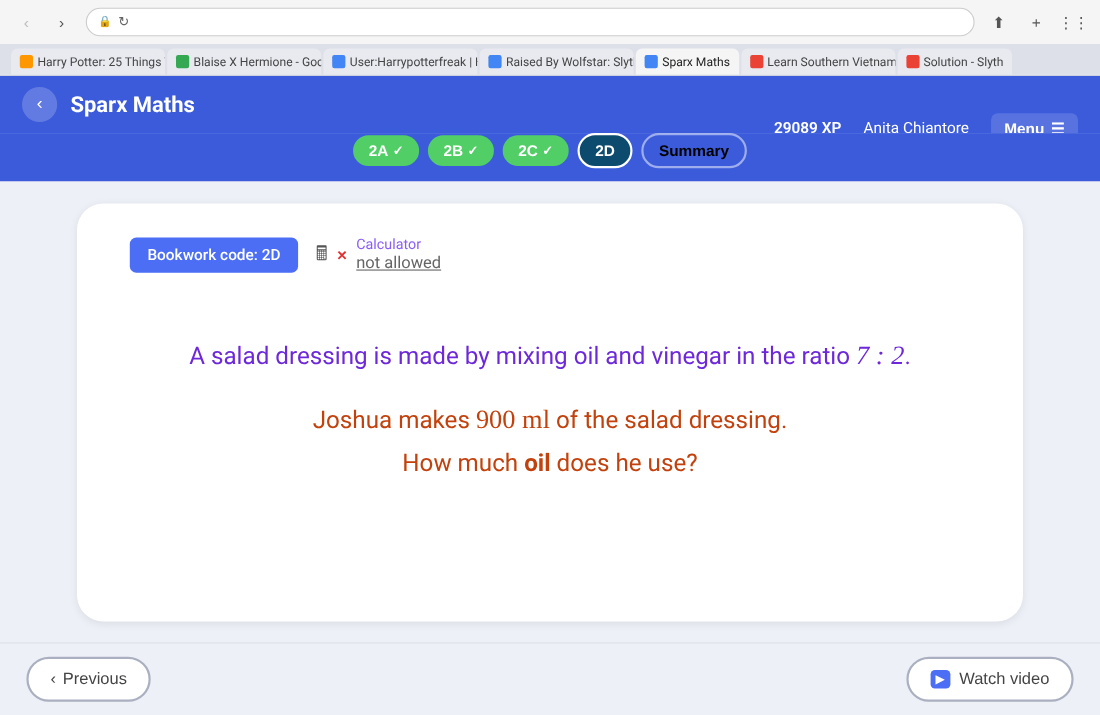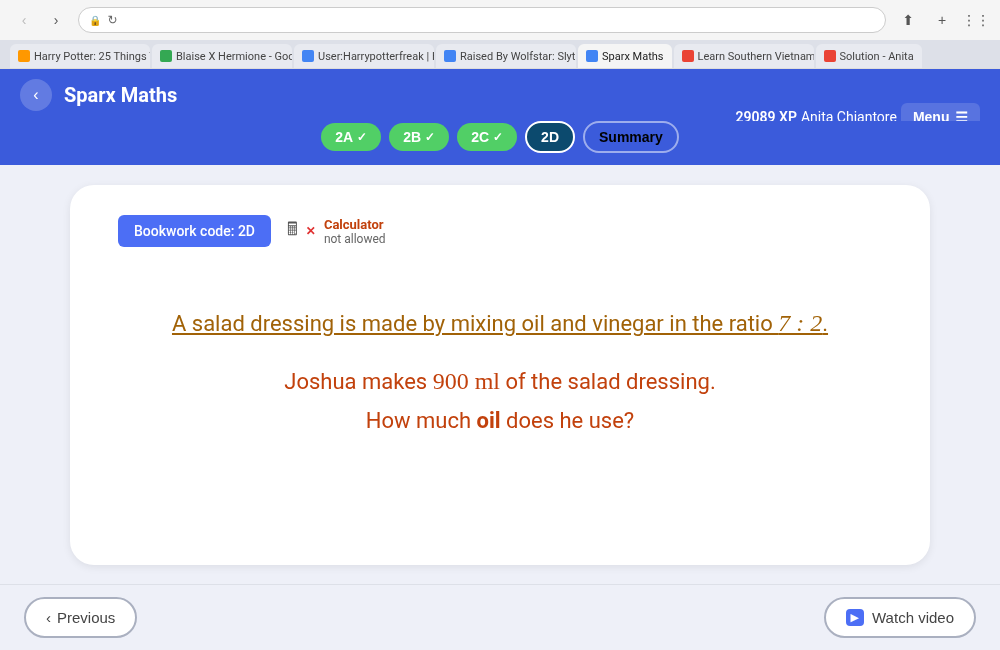--- a/index.html
+++ b/index.html
@@ -134,21 +134,21 @@
     }
     .app-logo {
       font-size: 20px;
       font-weight: 700;
       color: white;
       flex: 1;
     }
     .header-right {
       display: flex;
       align-items: center;
-      gap: 4px;
+      gap: 20px;
       margin-top: 44px;
     }
     .xp-display {
       font-size: 14px;
       font-weight: 600;
       color: white;
     }
     .user-name {
       font-size: 14px;
       color: white;
@@ -239,24 +239,23 @@
       font-size: 12px;
       font-weight: 700;
     }
 
     .question-text {
       text-align: center;
       margin-top: 60px;
     }
     .question-line1 {
       font-size: 22px;
-      color: #a16207;
+      color: #6d28d9;
       margin-bottom: 24px;
       line-height: 1.4;
-      text-decoration: underline;
     }
     .question-line2 {
       font-size: 22px;
       color: #c2410c;
       line-height: 1.4;
     }
     .math-text {
       font-family: 'Times New Roman', serif;
       font-style: italic;
       font-size: 24px;
@@ -380,21 +379,21 @@
       <div class="browser-tab active">
         <div class="tab-favicon blue"></div>
         <span>Sparx Maths</span>
       </div>
       <div class="browser-tab">
         <div class="tab-favicon red"></div>
         <span>Learn Southern Vietname...</span>
       </div>
       <div class="browser-tab">
         <div class="tab-favicon red"></div>
-        <span>Solution - Anita</span>
+        <span>Solution - Slyth</span>
       </div>
     </div>
   </div>
 
   <div class="app-header">
     <button class="back-btn">‹</button>
     <span class="app-logo">Sparx Maths</span>
     <div class="header-right">
       <span class="xp-display">29089 XP</span>
       <span class="user-name">Anita Chiantore</span>
@@ -427,22 +426,22 @@
   </div>
 
   <div class="content-area">
     <div class="question-card">
       <div class="bookwork-row">
         <div class="bookwork-badge">Bookwork code: 2D</div>
         <div class="calculator-info">
           <span style="font-size:18px;">🖩</span>
           <span class="calc-x">✕</span>
           <div>
-            <div style="font-size:13px; color:#c2410c; font-weight:700;">Calculator</div>
-            <div style="font-size:12px; color:#666;">not allowed</div>
+            <div style="font-size:13px; color:#8b5cf6; font-weight:400;">Calculator</div>
+            <div style="font-size:15px; color:#666;text-decoration:underline;">not allowed</div>
           </div>
         </div>
       </div>
 
       <div class="question-text">
         <div class="question-line1">
           A salad dressing is made by mixing oil and vinegar in the ratio <span class="math-text">7 : 2</span>.
         </div>
         <div class="question-line2">
           Joshua makes <span class="math-quantity">900 ml</span> of the salad dressing.

